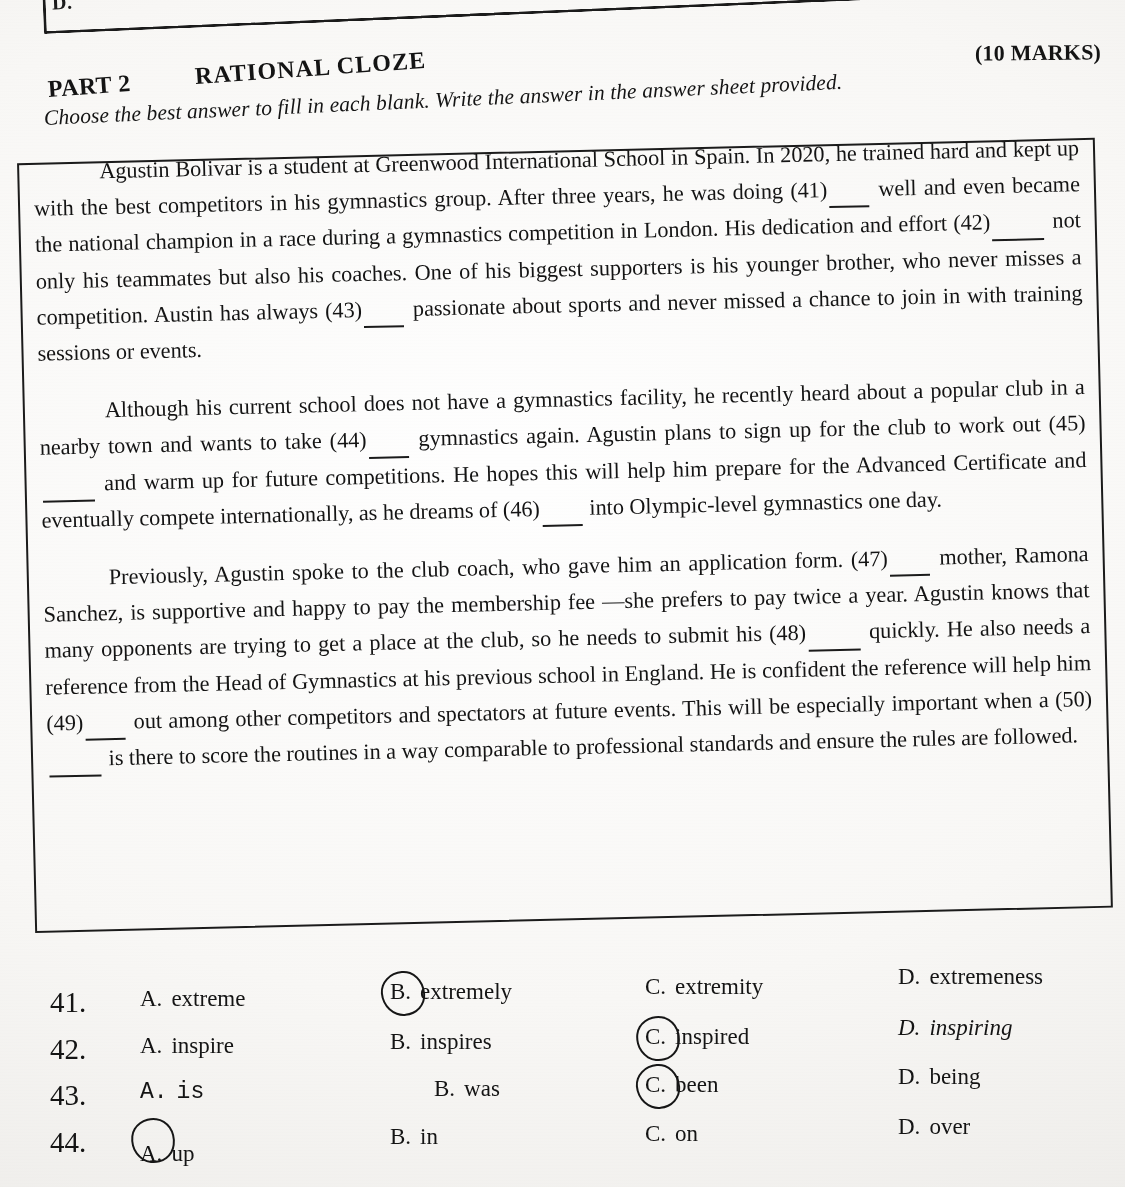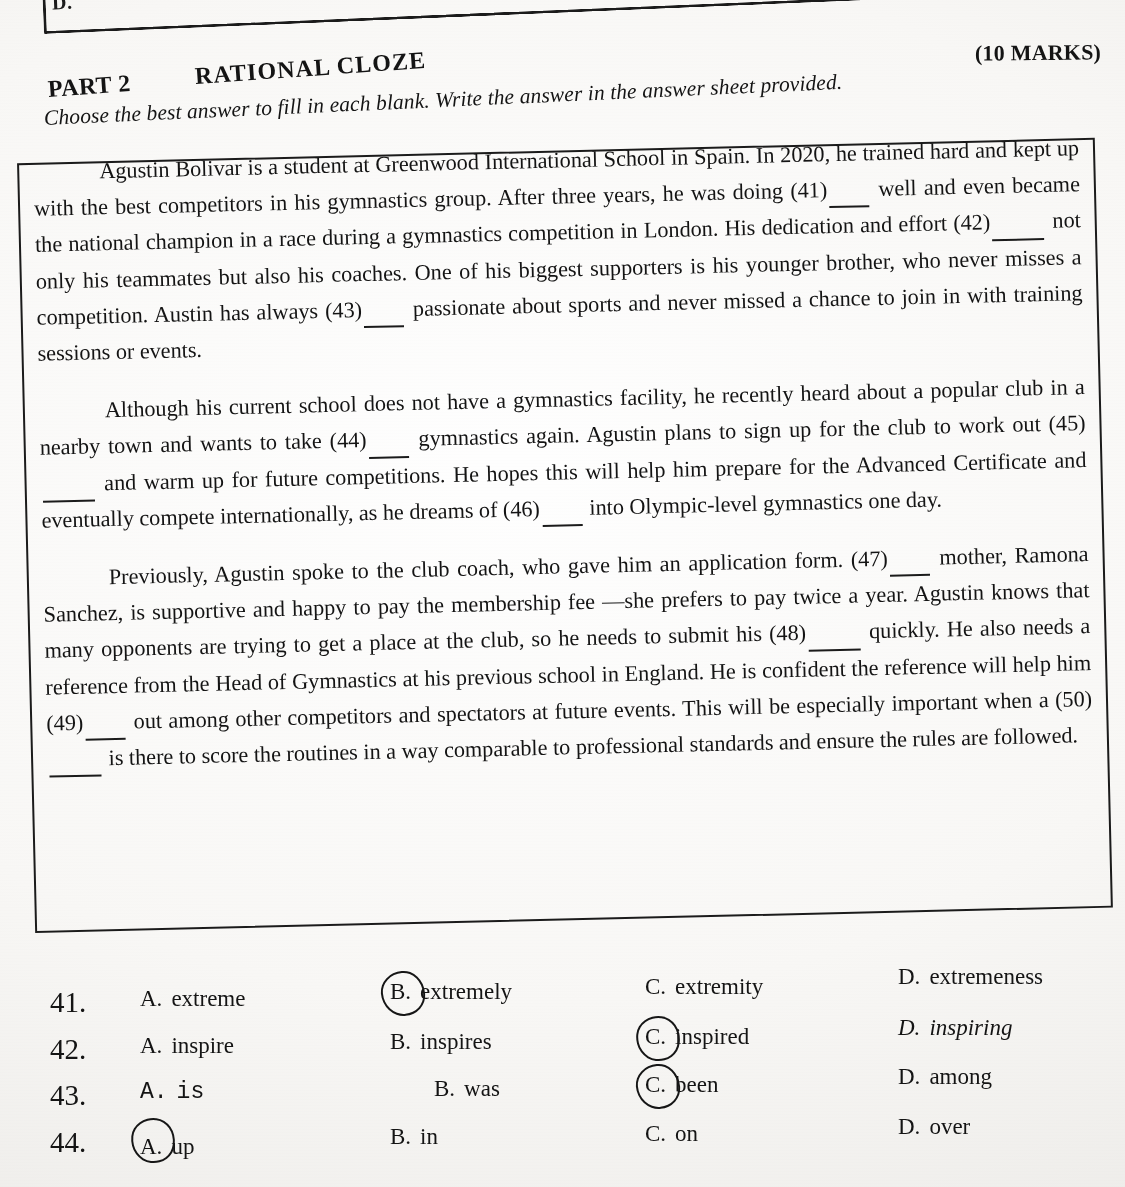--- a/index.html
+++ b/index.html
@@ -228,25 +228,25 @@
         <span class="opt opt-c" style="top: -9px;"><span class="letter">C.</span><span>inspired</span></span>
         <span class="circle-mark" style="left: 636px; top: -17px; width: 40px; height: 41px; transform: rotate(6deg);"></span>
         <span class="opt opt-d" style="top: -18px; font-style: italic;"><span class="letter">D.</span><span>inspiring</span></span>
       </div>
       <div class="ans-row" style="top: 139px;">
         <span class="q-num" style="top: 0px;">43.</span>
         <span class="opt opt-a" style="top: 0px; font-family: Liberation Mono, monospace;"><span class="letter">A.</span><span>is</span></span>
         <span class="opt opt-b" style="top: -3px; margin-left: 44px;"><span class="letter">B.</span><span>was</span></span>
         <span class="opt opt-c" style="top: -7px;"><span class="letter">C.</span><span>been</span></span>
         <span class="circle-mark" style="left: 636px; top: -15px; width: 40px; height: 41px; transform: rotate(-5deg);"></span>
-        <span class="opt opt-d" style="top: -15px;"><span class="letter">D.</span><span>among</span></span>
+        <span class="opt opt-d" style="top: -15px;"><span class="letter">D.</span><span>being</span></span>
       </div>
       <div class="ans-row" style="top: 186px;">
         <span class="q-num" style="top: 0px;">44.</span>
-        <span class="opt opt-a" style="top: 8px; text-align: right;"><span class="letter">A.</span><span>up</span></span>
+        <span class="opt opt-a" style="top: 15px; text-align: right;"><span class="letter">A.</span><span>up</span></span>
         <span class="circle-mark" style="left: 131px; top: -8px; width: 40px; height: 41px; transform: rotate(6deg);"></span>
         <span class="opt opt-b" style="top: -2px;"><span class="letter">B.</span><span>in</span></span>
         <span class="opt opt-c" style="top: -5px;"><span class="letter">C.</span><span>on</span></span>
         <span class="opt opt-d" style="top: -12px;"><span class="letter">D.</span><span>over</span></span>
       </div>
     </div>
 
   <div id="grain"></div>
 </div>
 

